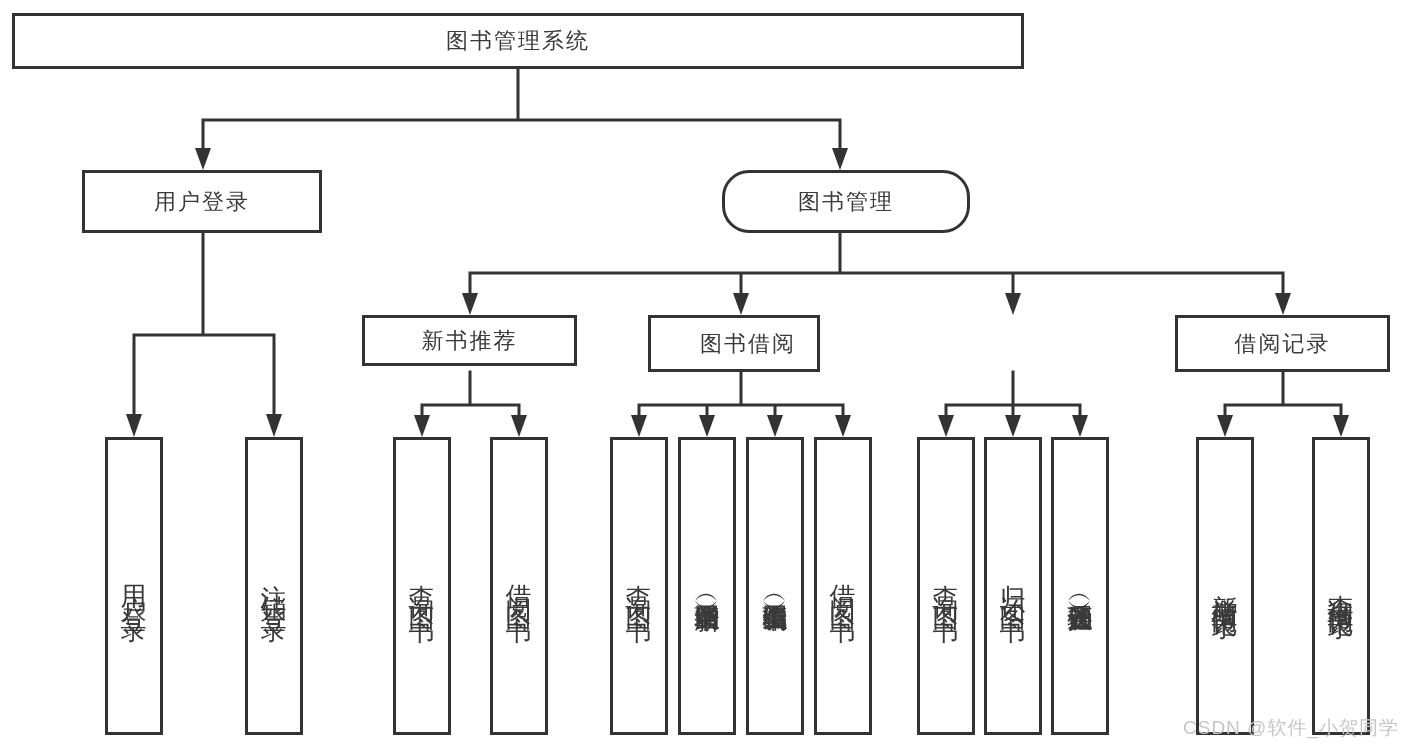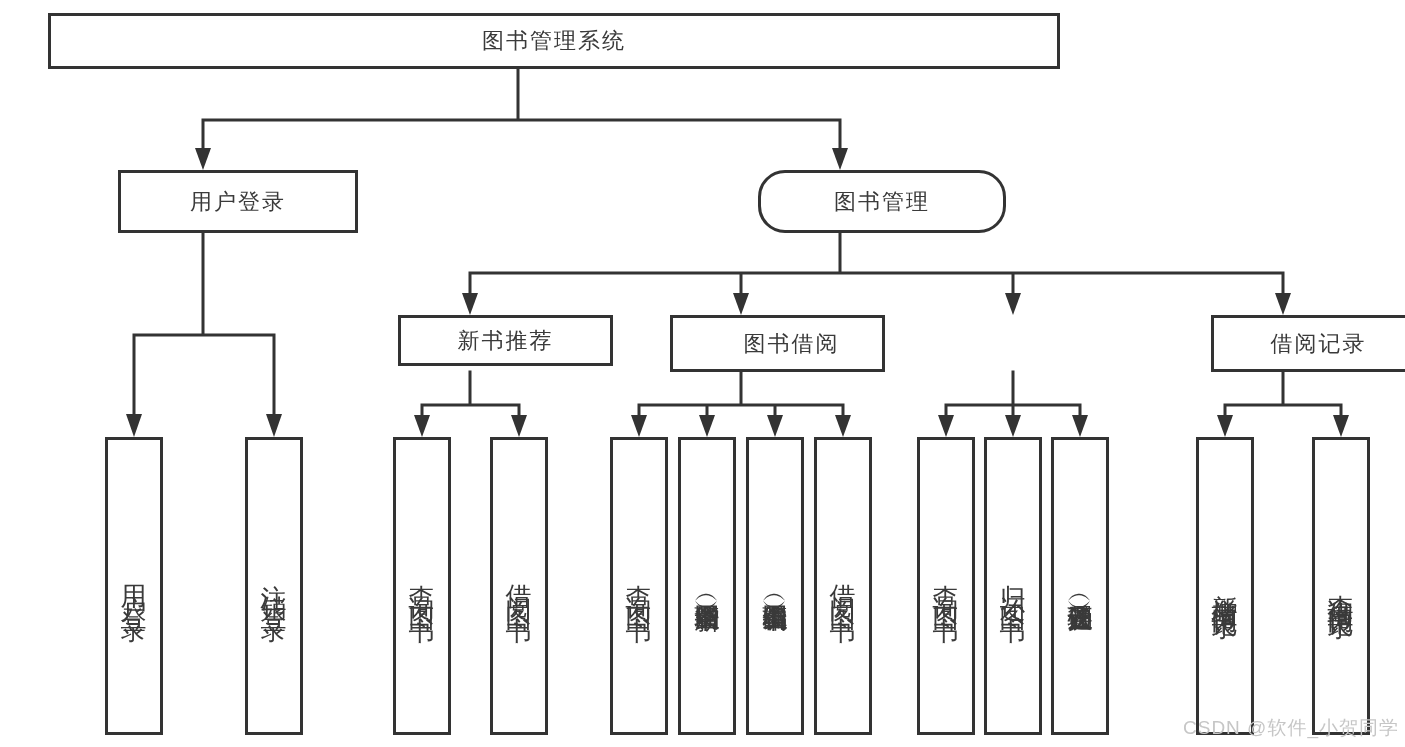--- a/index.html
+++ b/index.html
@@ -30,21 +30,20 @@
     background: var(--background);
     border: 3px solid var(--border);
     color: var(--text);
     display: flex;
     align-items: center;
     justify-content: center;
     font-size: 22px;
     letter-spacing: 2px;
     line-height: 1;
     z-index: 2;
-    margin-left: 36px;
   }
   .leaf {
     position: absolute;
     width: 58px;
     height: 298px;
     top: 437px;
     background: var(--background);
     border: 3px solid var(--border);
     color: var(--text);
     display: flex;
@@ -118,21 +117,21 @@
       <polygon points="1333,415 1349,415 1341,437"></polygon>
     </g>
   </svg>
 
   <div class="node" style="left:12px; top:13px; width:1012px; height:56px;">图书管理系统</div>
 
   <div class="node" style="left:82px; top:170px; width:240px; height:63px;">用户登录</div>
   <div class="node" style="left:722px; top:170px; width:248px; height:63px;border-radius:27px;">图书管理</div>
 
   <div class="node" style="left:362px; top:315px; width:215px; height:51px;">新书推荐</div>
-  <div class="node" style="left:634px; top:315px; width:215px; height:57px;padding-left:28px;">图书借阅</div>
+  <div class="node" style="left:648px; top:315px; width:172px; height:57px;padding-left:28px;">图书借阅</div>
   <div class="node" style="left:1175px; top:315px; width:215px; height:57px;">借阅记录</div>
 
   <div class="leaf" style="left:105px;">
     <span class="leaf-label">用户登录</span>
   </div>
   <div class="leaf" style="left:245px;">
     <span class="leaf-label">注销登录</span>
   </div>
 
   <div class="leaf" style="left:393px;">

